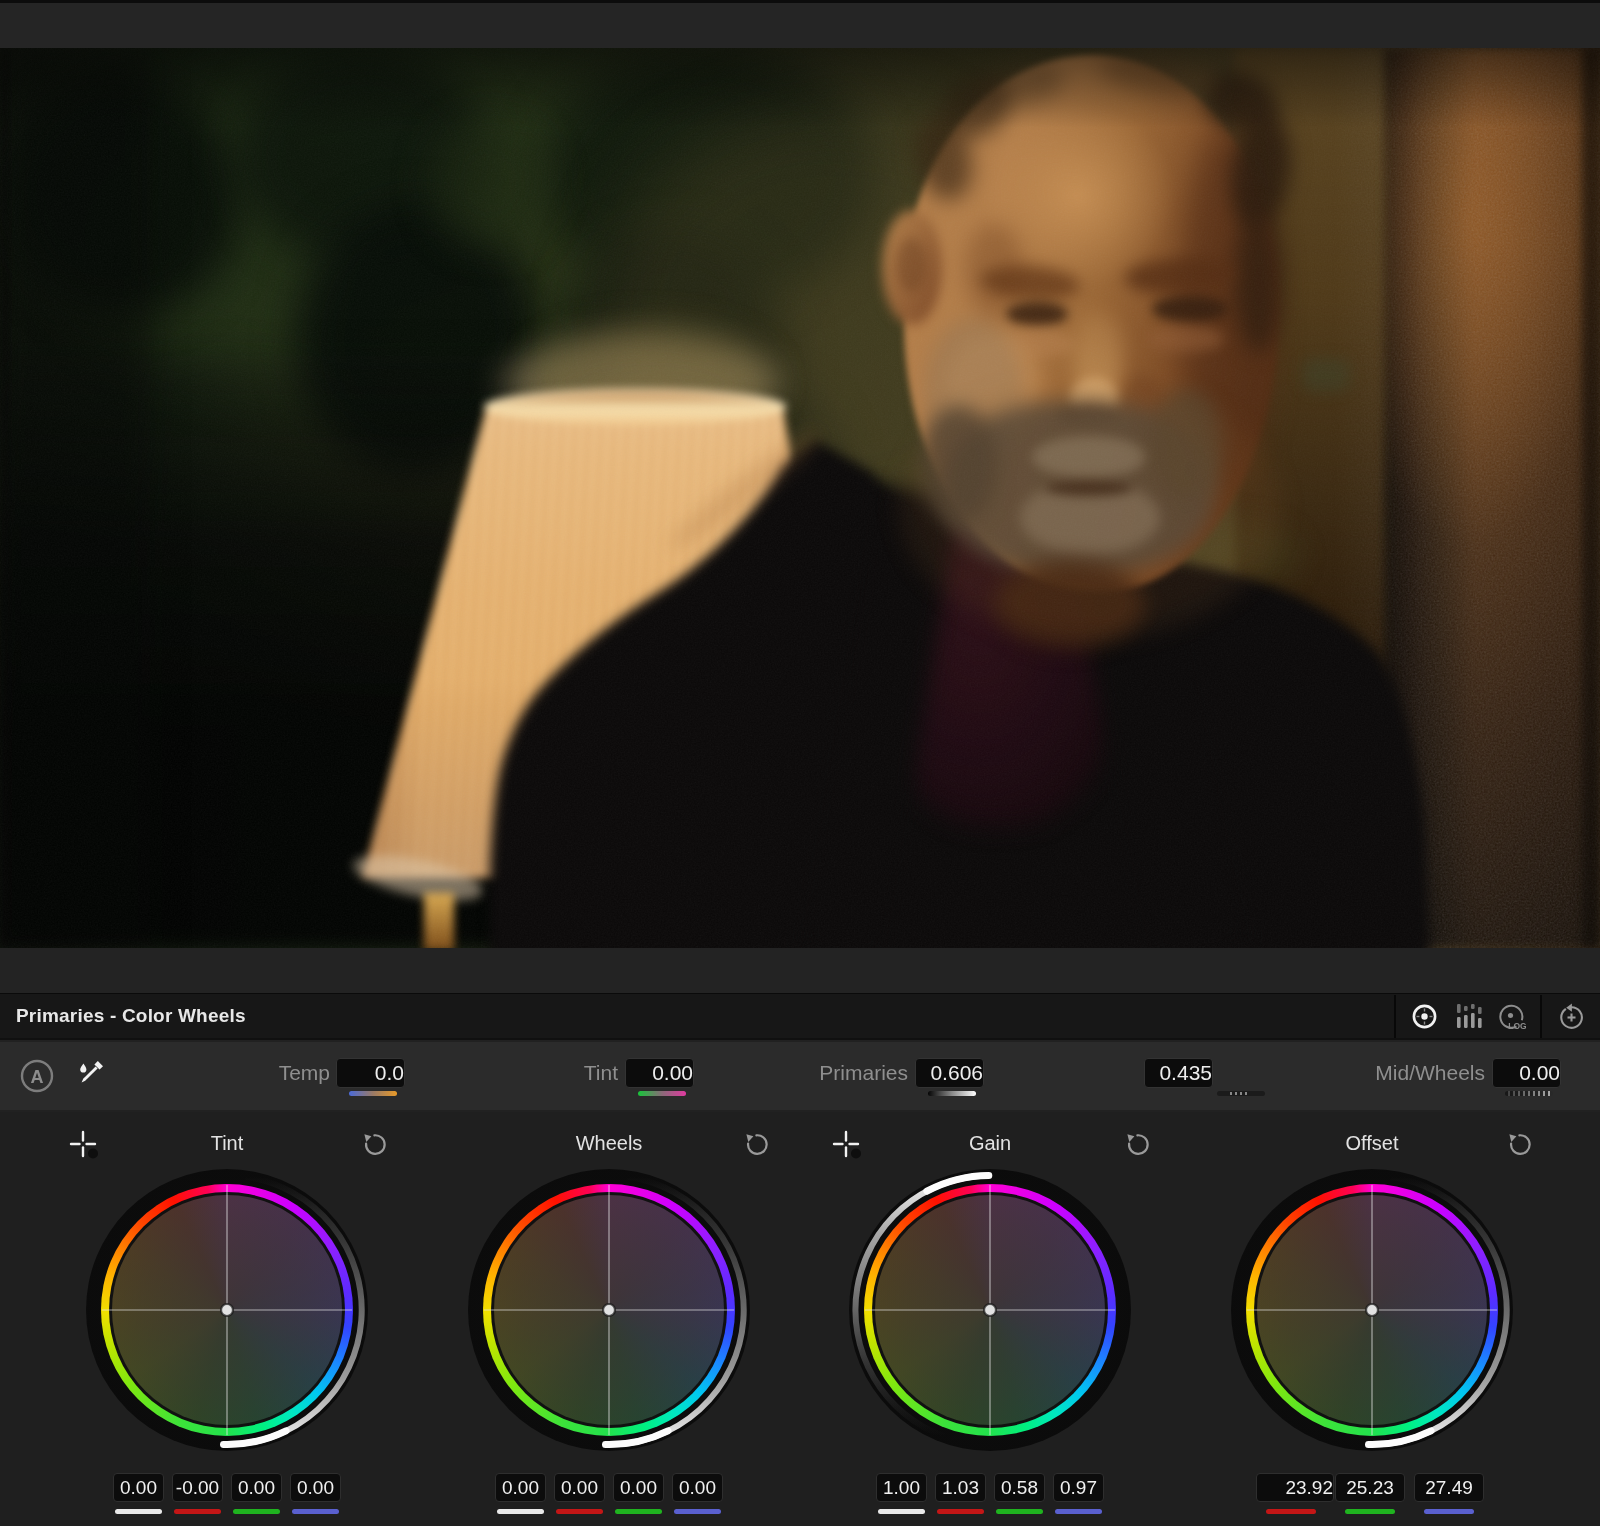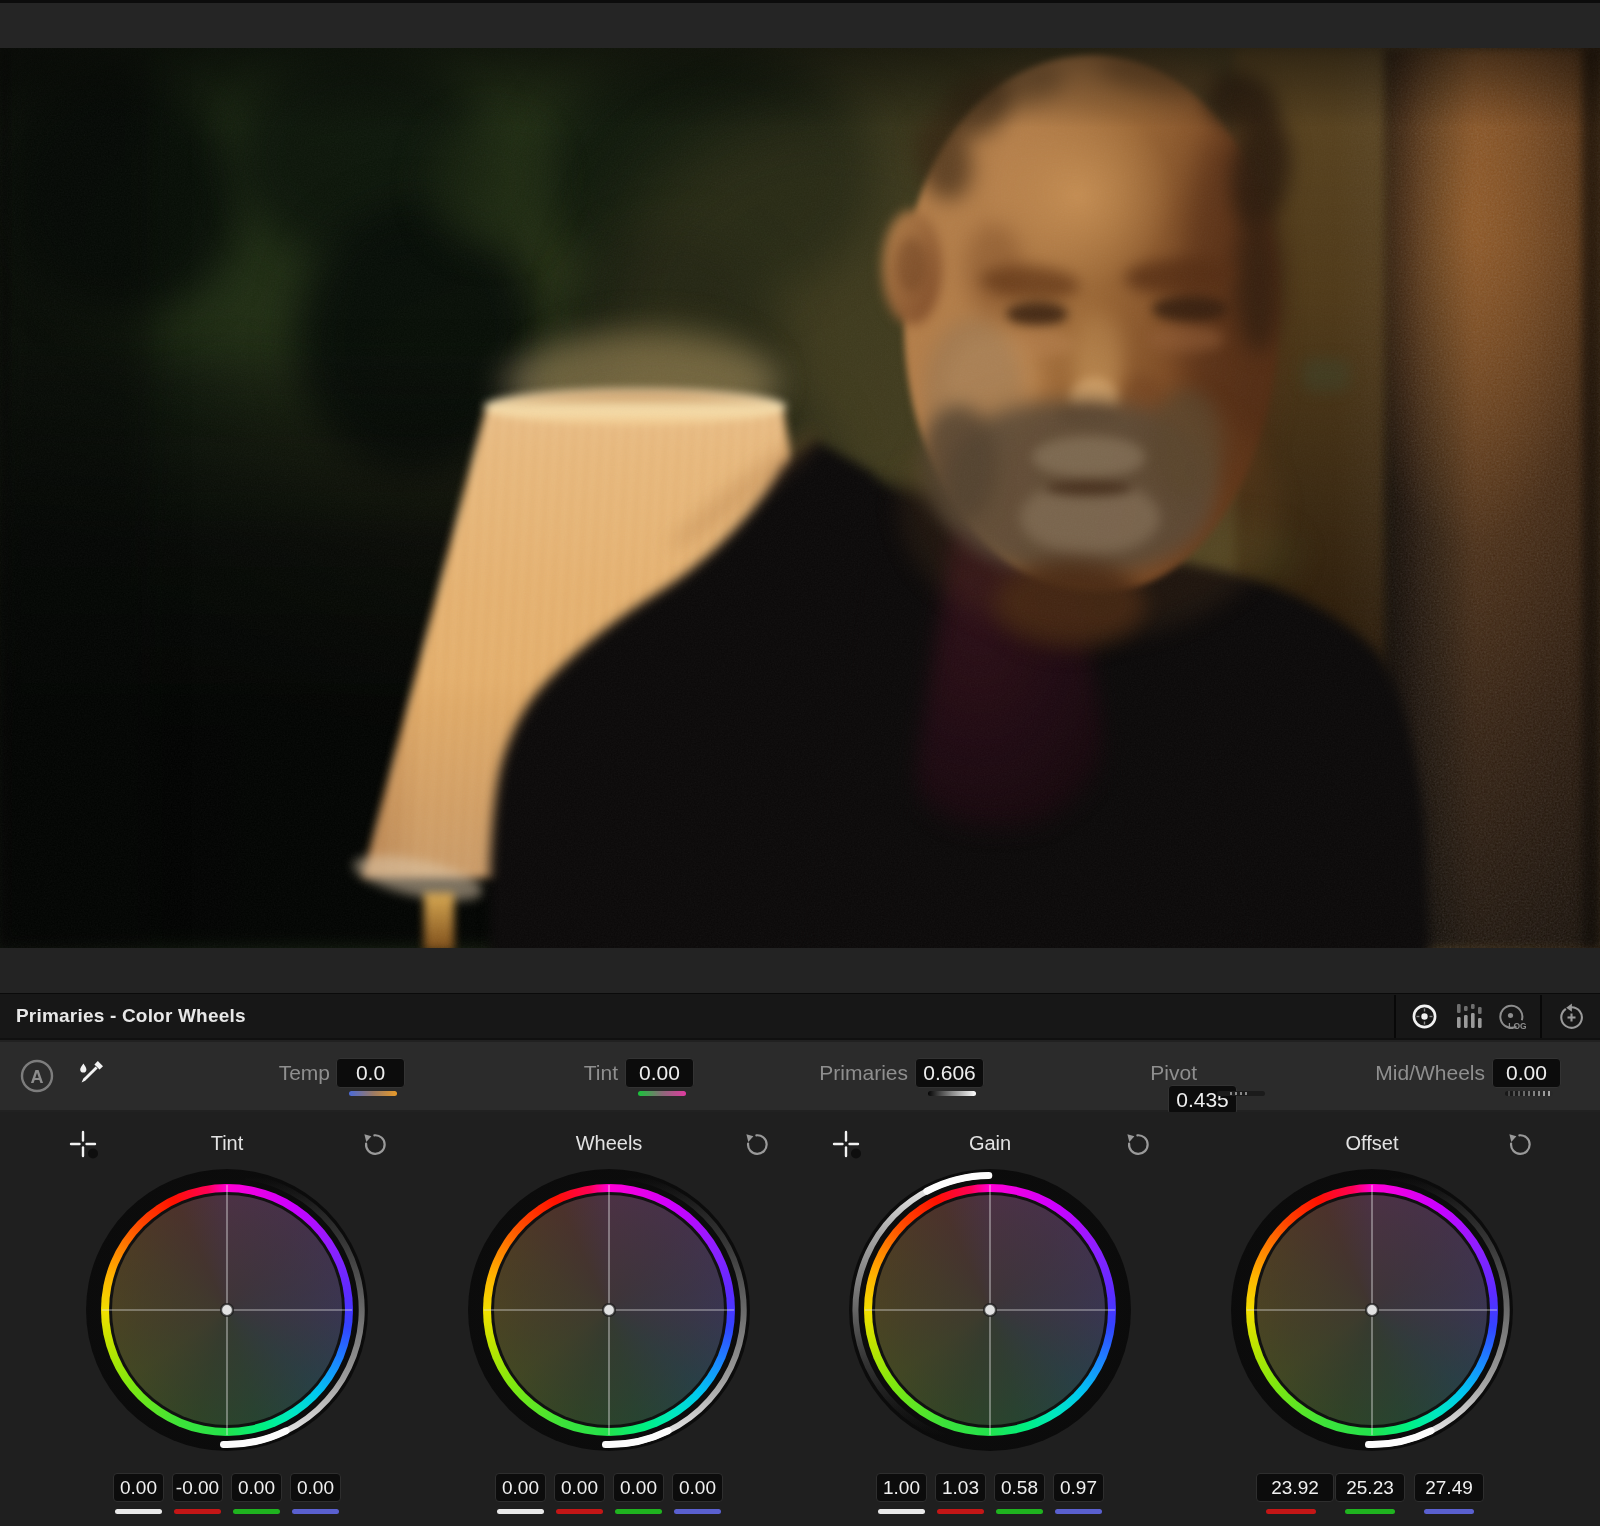--- a/index.html
+++ b/index.html
@@ -7,21 +7,21 @@
   .abs { position:absolute; }
   #topline { left:0; top:0; width:1600px; height:3px; background:#0c0c0c; }
   #topstrip { left:0; top:3px; width:1600px; height:45px; background:#252525; }
   #video { left:0; top:48px; width:1600px; height:900px; background:#0c0e08; overflow:hidden; }
   #gap1 { left:0; top:948px; width:1600px; height:45px; background:#232323; }
   #titlebar { left:0; top:993px; width:1600px; height:47px; background:#171717; border-top:1px solid #0a0a0a; border-bottom:2px solid #101010; }
   #title { left:16px; top:1005px; font-size:19px; font-weight:bold; color:#e8e8e8; letter-spacing:0.2px; }
   .vsep { top:995px; width:2px; height:43px; background:#080808; }
   #row2 { left:0; top:1042px; width:1600px; height:68px; background:#2b2b2b; }
   .r2label { top:1061px; font-size:21px; color:#8f8f8f; }
-  .valbox { top:1058px; height:30px; background:#0c0c0c; border:1px solid #333; border-radius:4px; color:#eeeeee; font-size:21px; text-align:center; line-height:28px; }
+  .valbox { top:1058px; height:30px; background:#0c0c0c; border:1px solid #333; border-radius:4px; color:#eeeeee; font-size:21px; text-align:right; line-height:28px; }
   .uline { top:1091px; height:5px; border-radius:3px; }
   #wheels { left:0; top:1112px; width:1600px; height:414px; background:#1f1f1f; }
   .wlabel { top:1132px; width:160px; text-align:center; font-size:20px; color:#e2e2e2; }
   .bezel { top:1169px; width:282px; height:282px; border-radius:50%;
            background:radial-gradient(circle, #0e0e0e 0%, #0b0b0b 78%, #161616 97%, #1c1c1c 100%); }
   .ring { top:1184px; width:252px; height:252px; border-radius:50%;
           background:conic-gradient(from 0deg, #ff00d4 0deg, #cc00ff 32deg, #8822ff 62deg, #5c2bff 82deg, #3344ff 98deg, #1a8aff 116deg, #00c8f0 133deg, #00e8c0 148deg, #00f080 163deg, #22e24d 180deg, #3ce23a 202deg, #7ee810 232deg, #c0e400 254deg, #f0e000 269deg, #ffb400 286deg, #ff8000 300deg, #ff4400 316deg, #ff1100 334deg, #ff0055 351deg, #ff00aa 357deg, #ff00d4 360deg); }
   .gapring { top:1192px; width:236px; height:236px; border-radius:50%; background:#111111; }
   .disk { top:1195px; width:230px; height:230px; border-radius:50%;
           background:
@@ -151,21 +151,21 @@
 <div class="abs r2label" style="left:70px; width:260px; text-align:right;">Temp</div>
 <div class="abs valbox" style="left:336px; width:69px;">0.0</div>
 <div class="abs uline" style="left:349px; width:48px; background:linear-gradient(90deg,#4a6ad8,#9a7a66,#e89a28);"></div>
 <div class="abs r2label" style="left:358px; width:260px; text-align:right;">Tint</div>
 <div class="abs valbox" style="left:625px; width:69px;">0.00</div>
 <div class="abs uline" style="left:638px; width:48px; background:linear-gradient(90deg,#17c53a,#8a6a78,#e03aa0);"></div>
 <div class="abs r2label" style="left:648px; width:260px; text-align:right;">Primaries</div>
 <div class="abs valbox" style="left:915px; width:69px;">0.606</div>
 <div class="abs uline" style="left:928px; width:48px; background:linear-gradient(90deg,#050505,#8a8a8a,#ffffff);"></div>
 <div class="abs r2label" style="left:937px; width:260px; text-align:right;">Pivot</div>
-<div class="abs valbox" style="left:1168px; width:69px;margin-top:27px;">0.435</div>
+<div class="abs valbox" style="left:1144px; width:69px;">0.435</div>
 <div class="abs uline" style="left:1217px; width:48px; background:#1b1b1b;"></div>
 <div class="abs r2label" style="left:1225px; width:260px; text-align:right;">Mid/Wheels</div>
 <div class="abs valbox" style="left:1492px; width:69px;">0.00</div>
 <div class="abs uline" style="left:1505px; width:48px; background:repeating-linear-gradient(90deg, rgba(17,17,17,0.85) 0 3px, rgba(0,0,0,0) 3px 5px), linear-gradient(90deg,#3a3a3a,#b0b0b0);"></div>
 <div class="abs" style="left:1230px; top:1092px; width:18px; height:3px; background:repeating-linear-gradient(90deg,#888 0 2px,#1b1b1b 2px 5px);"></div>
 <svg class="abs" style="left:20px; top:1059px;" width="34" height="34" viewBox="0 0 34 34">
 <circle cx="17" cy="17" r="15" fill="none" stroke="#7d7d7d" stroke-width="2.4"></circle>
 <text x="17" y="23.5" font-size="18" font-weight="bold" fill="#8d8d8d" text-anchor="middle" font-family="Liberation Sans">A</text>
   </svg>
 <svg class="abs" style="left:70px; top:1054px;" width="40" height="40" viewBox="0 0 40 40">
@@ -348,18 +348,18 @@
         <stop offset="0.75" stop-color="#9c9c9c"></stop>
         <stop offset="0.95" stop-color="#e0e0e0"></stop>
       </linearGradient>
     </defs>
 <path d="M 168.7 16.8 A 134.5 134.5 0 0 1 147.7 284.5" fill="none" stroke="url(#mw3)" stroke-width="6" stroke-linecap="butt"></path>
 <path d="M 209.0 270.9 A 134.5 134.5 0 0 1 146.5 284.5" fill="none" stroke="#fcfcfc" stroke-width="7" stroke-linecap="round"></path>
 <line x1="25" y1="150" x2="275" y2="150" stroke="rgba(235,235,235,0.45)" stroke-width="1.4"></line>
 <line x1="150" y1="25" x2="150" y2="275" stroke="rgba(235,235,235,0.55)" stroke-width="1.4"></line>
 <circle cx="150" cy="150" r="6" fill="#e2e2e2" stroke="rgba(22,22,22,0.7)" stroke-width="2.2"></circle>
 </svg>
-<div class="abs vbox" style="left:1256px; width:78px;">23.92</div>
+<div class="abs vbox" style="left:1256px; width:78px;text-align:right;">23.92</div>
 <div class="abs vuline" style="left:1266px; width:50px; background:#c41616;"></div>
 <div class="abs vbox" style="left:1335px; width:70px;">25.23</div>
 <div class="abs vuline" style="left:1345px; width:50px; background:#1fb31f;"></div>
 <div class="abs vbox" style="left:1414px; width:70px;">27.49</div>
 <div class="abs vuline" style="left:1424px; width:50px; background:#5a60cf;"></div>
 
 </body></html>

